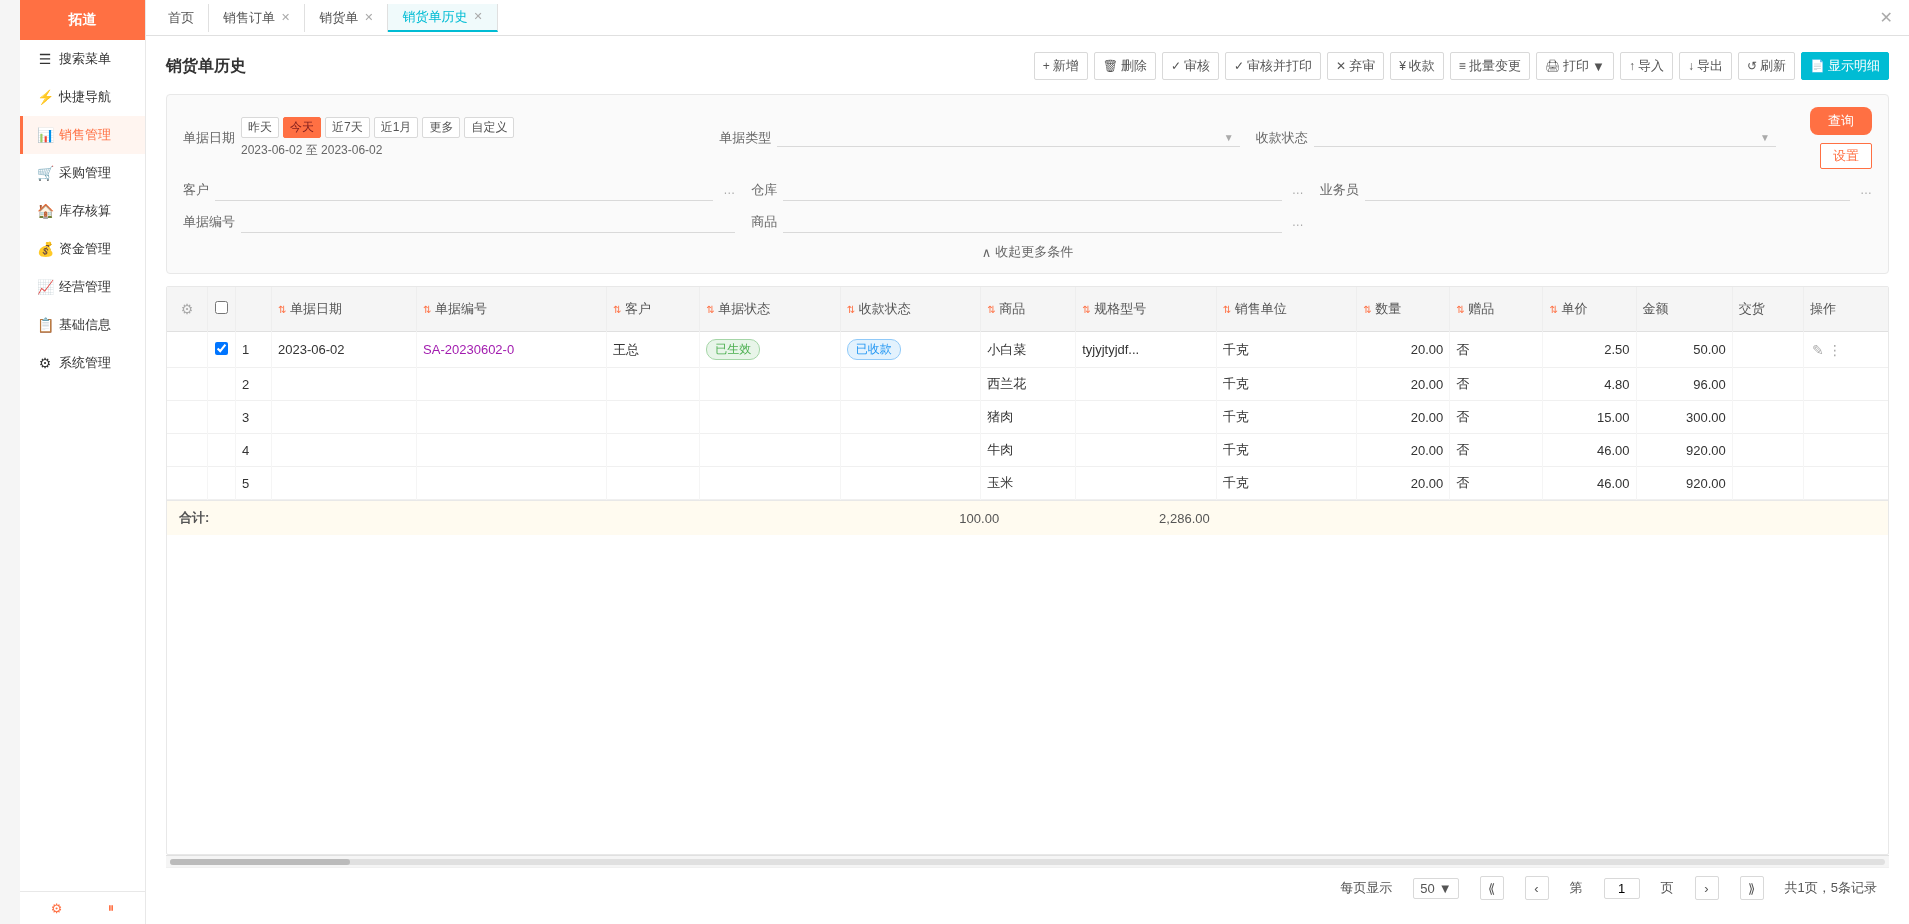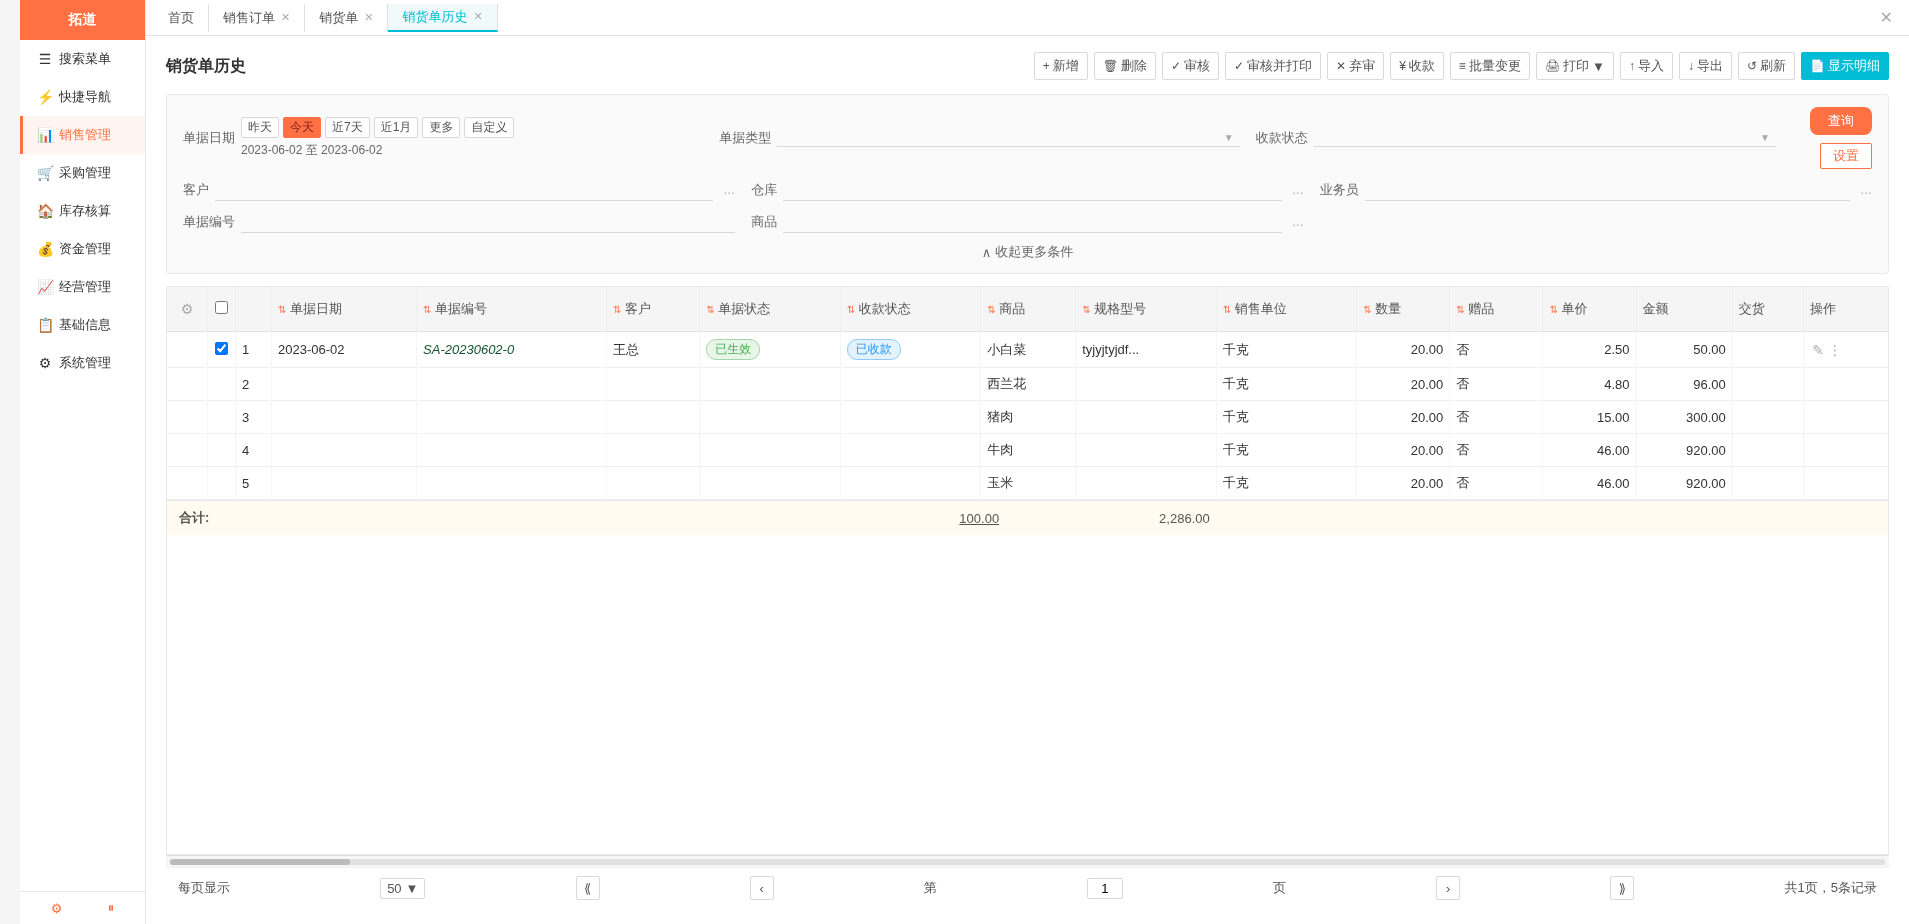--- a/index.html
+++ b/index.html
@@ -271,43 +271,43 @@
 
     .status-badge {
       display: inline-block;
       padding: 1px 8px;
       border-radius: 10px;
       font-size: 12px;
     }
     .status-effective { background: #e8f5e9; color: #4caf50; border: 1px solid #a5d6a7; }
     .status-collected { background: #e3f2fd; color: #2196f3; border: 1px solid #90caf9; }
 
-    .link-text { color: #14532d; cursor: pointer; text-decoration: none; font-style: italic; }
+    .link-text { color: #a21caf; cursor: pointer; text-decoration: none; }
 
     .action-icon { color: #aaa; cursor: pointer; margin: 0 2px; font-size: 14px; }
 
     
     .table-footer {
       display: flex;
       align-items: center;
       padding: 8px 12px;
       background: #fffbf0;
       border-top: 1px solid #e8e8e8;
       font-size: 13px;
       color: #555;
     }
     .footer-total { font-weight: bold; }
-    .footer-qty { margin-left: auto; padding-right: 40px; text-decoration: underline; }
+    .footer-qty { margin-left: auto; padding-right: 40px; }
     .footer-amount { padding-right: 20px; }
 
     
     .pagination {
       display: flex;
       align-items: center;
-      justify-content: space-between;
+      justify-content: flex-end;
       padding: 8px 12px;
       border-top: 1px solid #f0f0f0;
       gap: 21px;
       font-size: 13px;
       color: #555;
     }
     .page-size-box {
       border: 1px solid #d9d9d9;
       padding: 2px 6px;
       border-radius: 2px;

